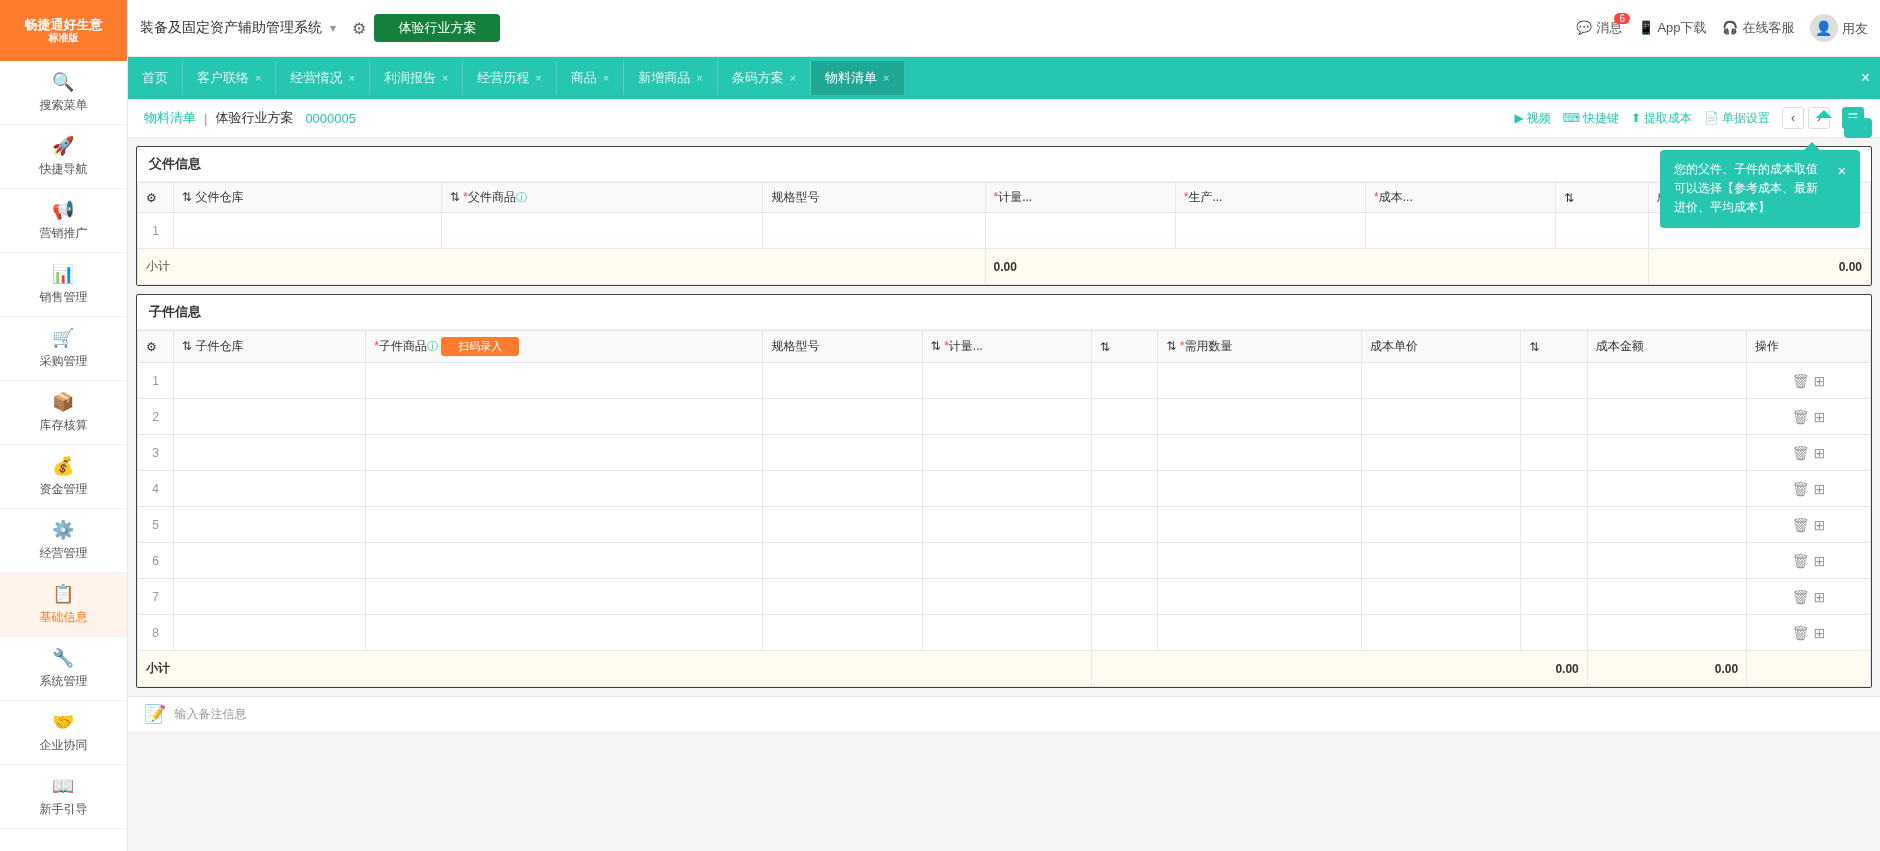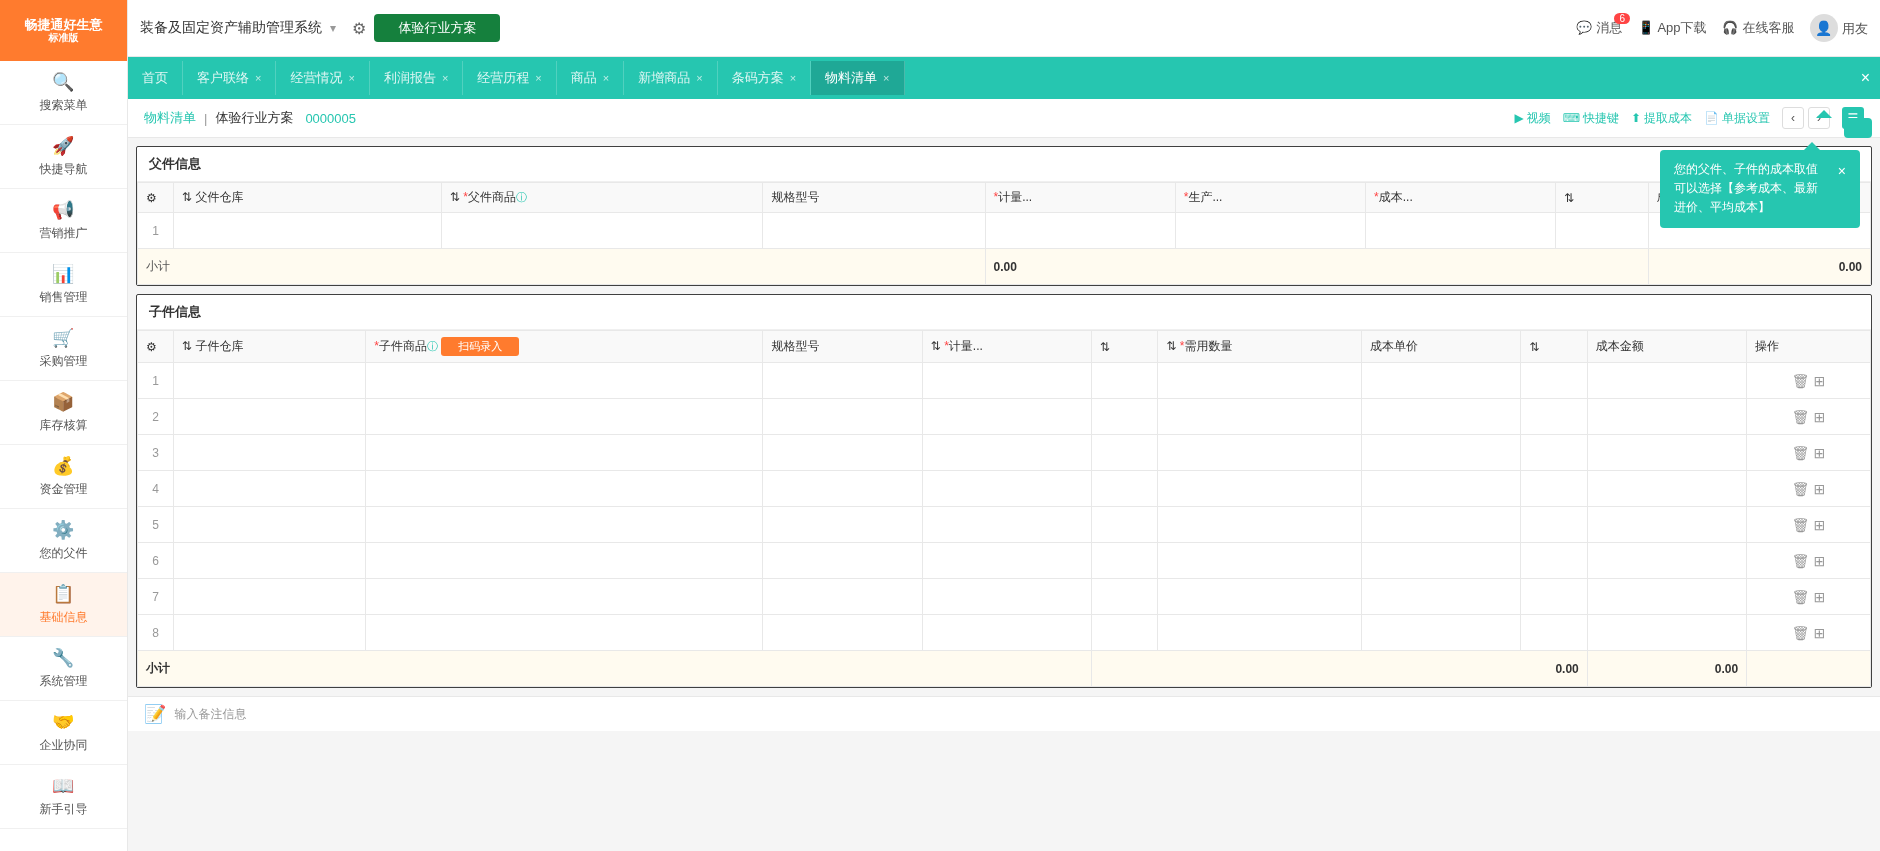--- a/index.html
+++ b/index.html
@@ -284,21 +284,21 @@
   <div class="sidebar-item">
     <span class="icon">📦</span>
     <span>库存核算</span>
   </div>
   <div class="sidebar-item">
     <span class="icon">💰</span>
     <span>资金管理</span>
   </div>
   <div class="sidebar-item">
     <span class="icon">⚙️</span>
-    <span>您的父件</span>
+    <span>经营管理</span>
   </div>
   <div class="sidebar-item active">
     <span class="icon">📋</span>
     <span>基础信息</span>
   </div>
   <div class="sidebar-item">
     <span class="icon">🔧</span>
     <span>系统管理</span>
   </div>
   <div class="sidebar-item">

